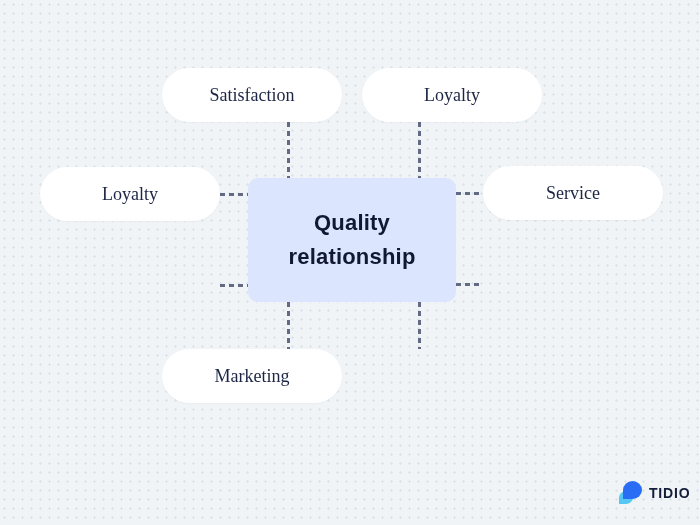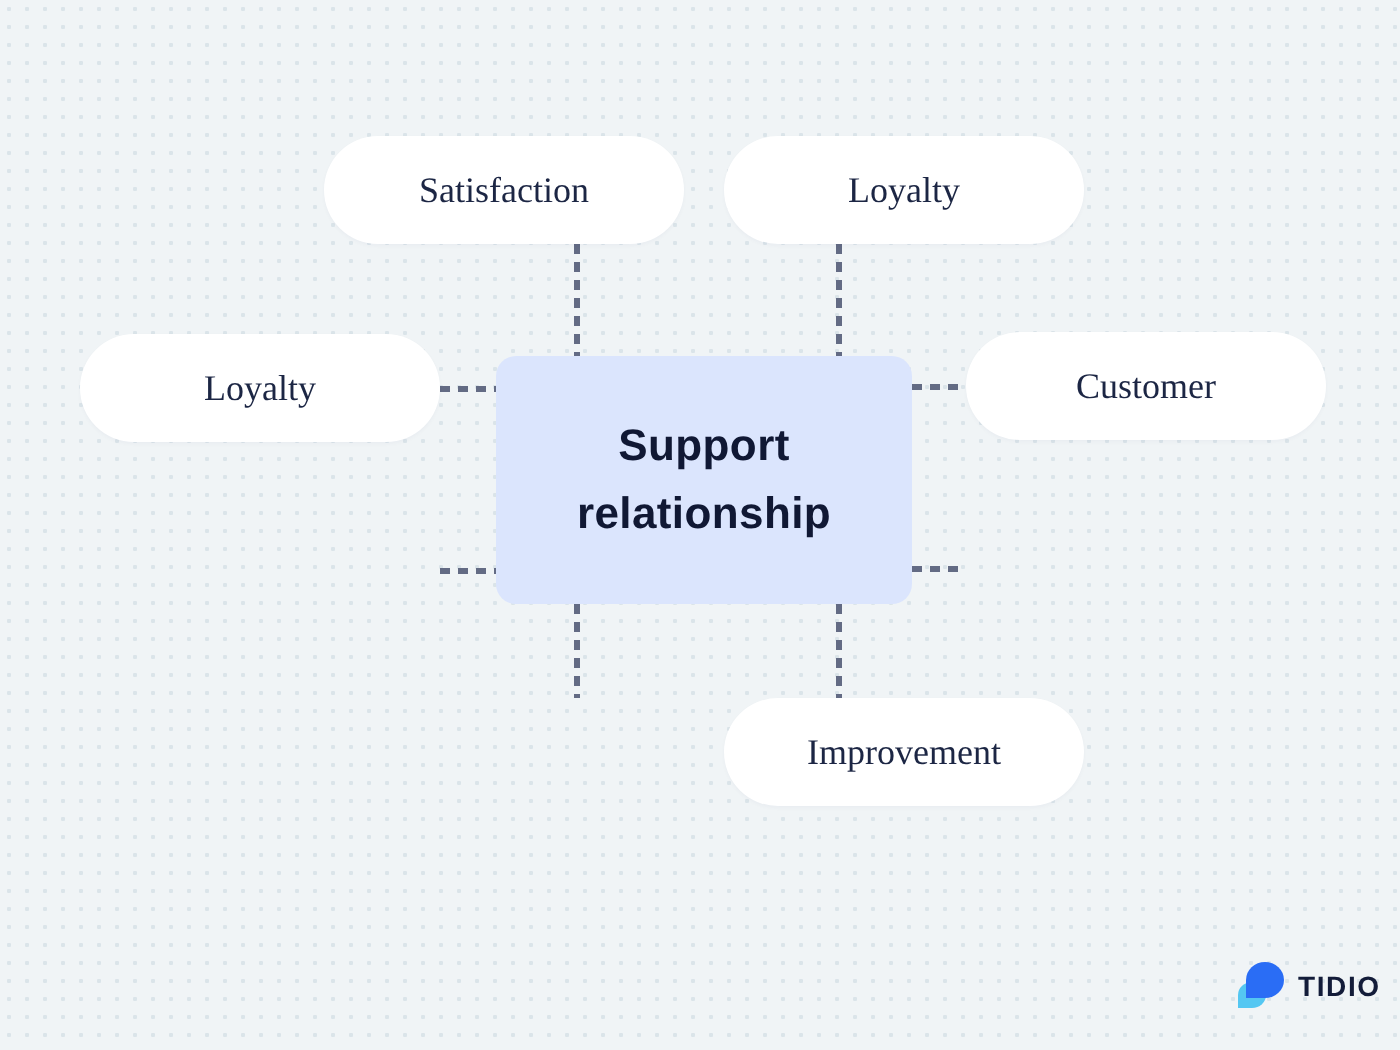--- a/index.html
+++ b/index.html
@@ -109,28 +109,28 @@
   <div class="pill pill-satisfaction">
     <span>Satisfaction</span>
   </div>
   <div class="pill pill-loyalty">
     <span>Loyalty</span>
   </div>
   <div class="pill pill-support">
     <span>Loyalty</span>
   </div>
   <div class="pill pill-service">
-    <span>Customer</span>
+    <span>Service</span>
   </div>
-  <div class="pill pill-improvement">
-    <span>Improvement</span>
+  <div class="pill pill-marketing">
+    <span>Marketing</span>
   </div>
 
   <div class="center-box">
-    <div class="center-label">Support relationship</div>
+    <div class="center-label">Quality relationship</div>
   </div>
 
   <div class="logo">
     <div class="logo-icon">
       <div class="bubble-light"></div>
       <div class="bubble-blue"></div>
     </div>
     <span class="logo-text">TIDIO</span>
   </div>
 

